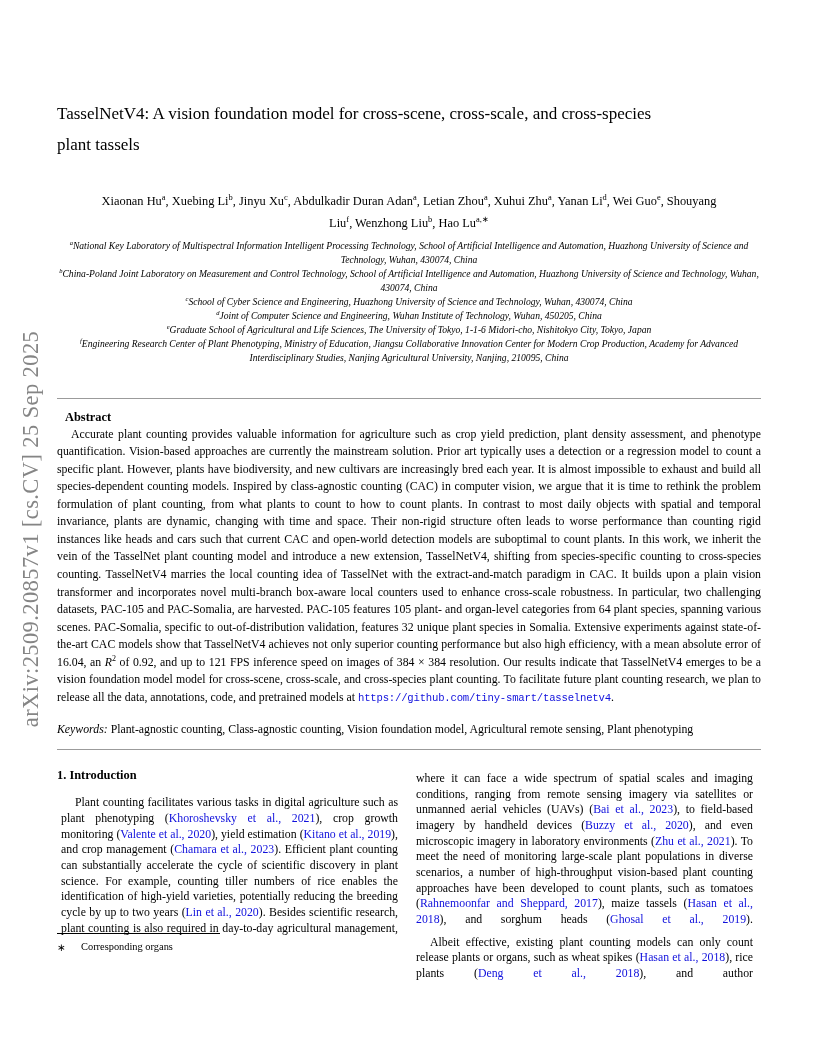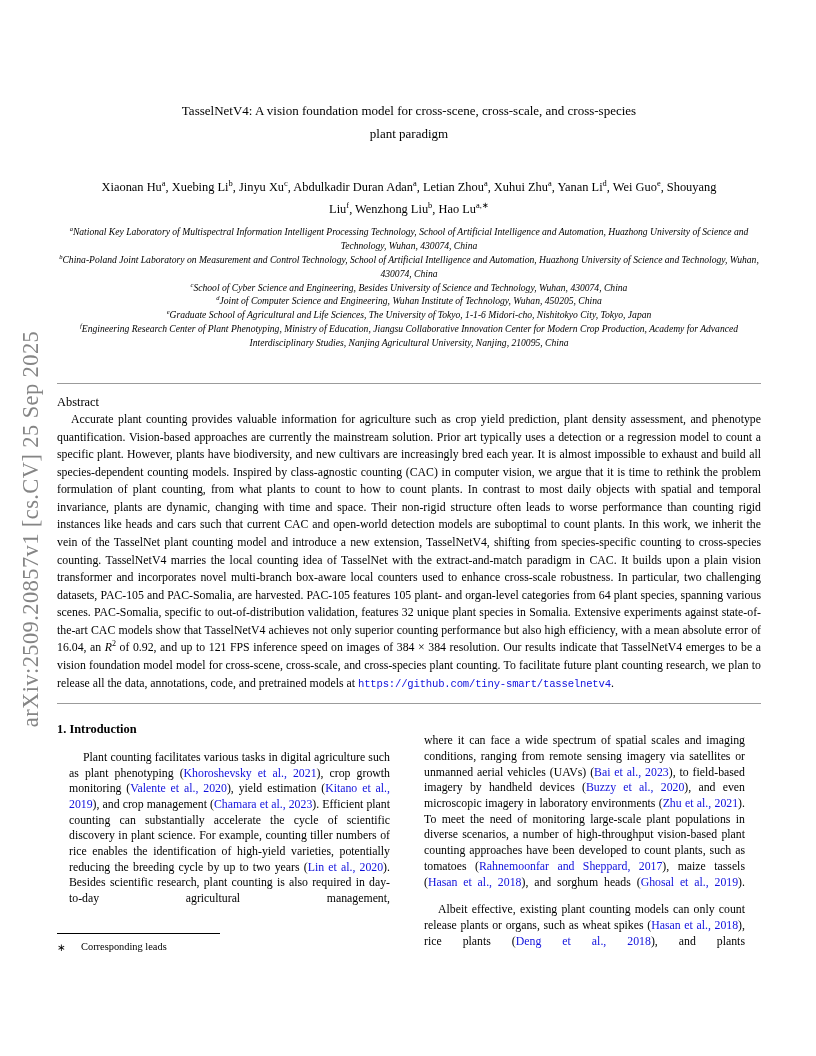--- a/index.html
+++ b/index.html
@@ -13,34 +13,34 @@
     position:relative;width:816px;height:1056px;background:#ffffff;overflow:hidden;
     font-family:"Liberation Serif",serif;color:var(--c-text);
   }
   .watermark{
     position:absolute;top:529px;left:31px;
     transform:translate(-50%,-50%) rotate(-90deg);
     white-space:nowrap;font-size:22.5px;color:var(--c-watermark);
     letter-spacing:0.4px;
   }
   .content{position:absolute;left:57px;top:0;width:704px;}
-  .title{margin:99px 0 0;font-size:13px;font-weight:normal;text-align:center;line-height:1.8;}
+  .title{margin:99px 0 0;font-size:17px;font-weight:normal;text-align:left;line-height:1.8;}
   .authors{margin-top:30px;font-size:12.4px;text-align:center;line-height:1.78;}
   .affiliations{margin-top:5px;font-style:italic;font-size:9.6px;text-align:center;line-height:1.45;}
   .affiliations div{margin:0;}
   .rule{border:none;border-top:1px solid var(--c-rule);margin:0;height:0;}
   .rule-top{margin-top:33px;}
-  .abstract-heading{margin:11px 0 0;font-size:12.4px;font-weight:normal;}
+  .abstract-heading{margin:11px 8px 0;font-size:12.4px;font-weight:bold;}
   .abstract-body{margin:1px 0 0;font-size:11.8px;line-height:1.49;text-align:justify;text-indent:14px;}
   .keywords{margin:14px 0 0;font-size:11.8px;line-height:1.45;text-align:left;}
   .rule-bottom{margin-top:11px;}
   .cols{margin-top:17px;display:flex;gap:10px;}
   .col{width:345px;font-size:11.8px;line-height:1.33;text-align:justify;}
   .col h2{font-size:12.4px;margin:0 0 12px;font-weight:bold;text-align:left;}
-  .col p{margin:12px;}
+  .col p{margin:4px;}
   .col p.indent{text-indent:14px;}
   .col p.stretch-last{text-align-last:justify;}
   .col p.para-gap{margin-top:7px;}
   .footnote{position:absolute;left:57px;top:933px;width:346px;font-size:10.4px;}
   .fn-rule{width:163px;border-top:1px solid #000;margin:0 0 7px;}
   .fn-line{display:flex;}
   .fn-marker{width:24px;display:inline-block;}
   sup.seg-sup{font-size:68%;line-height:0;}
   .seg-cite{color:var(--c-link);}
   .seg-link{color:var(--c-link);font-family:"Liberation Mono",monospace;font-size:0.90em;letter-spacing:-0.2px;}
@@ -48,55 +48,56 @@
 </style>
 </head>
 <body>
 
 <div class="page">
 
   <div class="watermark">arXiv:2509.20857v1  [cs.CV]  25 Sep 2025</div>
 
   <div class="content">
 
-    <h1 class="title"><span>TasselNetV4: A vision foundation model for cross-scene, cross-scale, and cross-species</span><br><span>plant paradigm</span></h1>
+    <h1 class="title"><span>TasselNetV4: A vision foundation model for cross-scene, cross-scale, and cross-species</span><br><span>plant tassels</span></h1>
 
     <div class="authors"><span><span>Xiaonan Hu</span><sup class="seg-sup">a</sup><span>, Xuebing Li</span><sup class="seg-sup">b</sup><span>, Jinyu Xu</span><sup class="seg-sup">c</sup><span>, Abdulkadir Duran Adan</span><sup class="seg-sup">a</sup><span>, Letian Zhou</span><sup class="seg-sup">a</sup><span>, Xuhui Zhu</span><sup class="seg-sup">a</sup><span>, Yanan Li</span><sup class="seg-sup">d</sup><span>, Wei Guo</span><sup class="seg-sup">e</sup><span>, Shouyang</span></span><br><span><span>Liu</span><sup class="seg-sup">f</sup><span>, Wenzhong Liu</span><sup class="seg-sup">b</sup><span>, Hao Lu</span><sup class="seg-sup">a,∗</sup></span></div>
 
     <div class="affiliations">
       <div><sup class="seg-sup">a</sup><span>National Key Laboratory of Multispectral Information Intelligent Processing Technology, School of Artificial Intelligence and Automation, Huazhong University of Science and Technology, Wuhan, 430074, China</span></div>
       <div><sup class="seg-sup">b</sup><span>China-Poland Joint Laboratory on Measurement and Control Technology, School of Artificial Intelligence and Automation, Huazhong University of Science and Technology, Wuhan, 430074, China</span></div>
-      <div><sup class="seg-sup">c</sup><span>School of Cyber Science and Engineering, Besides University of Science and Technology, Wuhan, 430074, China</span></div>
+      <div><sup class="seg-sup">c</sup><span>School of Cyber Science and Engineering, Huazhong University of Science and Technology, Wuhan, 430074, China</span></div>
       <div><sup class="seg-sup">d</sup><span>Joint of Computer Science and Engineering, Wuhan Institute of Technology, Wuhan, 450205, China</span></div>
       <div><sup class="seg-sup">e</sup><span>Graduate School of Agricultural and Life Sciences, The University of Tokyo, 1-1-6 Midori-cho, Nishitokyo City, Tokyo, Japan</span></div>
       <div><sup class="seg-sup">f</sup><span>Engineering Research Center of Plant Phenotyping, Ministry of Education, Jiangsu Collaborative Innovation Center for Modern Crop Production, Academy for Advanced Interdisciplinary Studies, Nanjing Agricultural University, Nanjing, 210095, China</span></div>
     </div>
 
     <hr class="rule rule-top">
 
     <h3 class="abstract-heading">Abstract</h3>
     <p class="abstract-body"><span>Accurate plant counting provides valuable information for agriculture such as crop yield prediction, plant density assessment, and phenotype quantification. Vision-based approaches are currently the mainstream solution. Prior art typically uses a detection or a regression model to count a specific plant. However, plants have biodiversity, and new cultivars are increasingly bred each year. It is almost impossible to exhaust and build all species-dependent counting models. Inspired by class-agnostic counting (CAC) in computer vision, we argue that it is time to rethink the problem formulation of plant counting, from what plants to count to how to count plants. In contrast to most daily objects with spatial and temporal invariance, plants are dynamic, changing with time and space. Their non-rigid structure often leads to worse performance than counting rigid instances like heads and cars such that current CAC and open-world detection models are suboptimal to count plants. In this work, we inherit the vein of the TasselNet plant counting model and introduce a new extension, TasselNetV4, shifting from species-specific counting to cross-species counting. TasselNetV4 marries the local counting idea of TasselNet with the extract-and-match paradigm in CAC. It builds upon a plain vision transformer and incorporates novel multi-branch box-aware local counters used to enhance cross-scale robustness. In particular, two challenging datasets, PAC-105 and PAC-Somalia, are harvested. PAC-105 features 105 plant- and organ-level categories from 64 plant species, spanning various scenes. PAC-Somalia, specific to out-of-distribution validation, features 32 unique plant species in Somalia. Extensive experiments against state-of-the-art CAC models show that TasselNetV4 achieves not only superior counting performance but also high efficiency, with a mean absolute error of 16.04, an </span><span class="seg-i">R</span><sup class="seg-sup">2</sup><span> of 0.92, and up to 121 FPS inference speed on images of 384 × 384 resolution. Our results indicate that TasselNetV4 emerges to be a vision foundation model model for cross-scene, cross-scale, and cross-species plant counting. To facilitate future plant counting research, we plan to release all the data, annotations, code, and pretrained models at </span><span class="seg-link">https://github.com/tiny-smart/tasselnetv4</span><span>.</span></p>
 
+    <p class="keywords"><span class="seg-i">Keywords:  </span><span>Plant-agnostic counting, Class-agnostic counting, Vision foundation model, Agricultural remote sensing, Plant phenotyping</span></p>
 
     <hr class="rule rule-bottom">
 
     <div class="cols">
       <div class="col">
         <h2>1. Introduction</h2>
         <p class="indent stretch-last"><span>Plant counting facilitates various tasks in digital agriculture such as plant phenotyping (</span><span class="seg-cite">Khoroshevsky et al., 2021</span><span>), crop growth monitoring (</span><span class="seg-cite">Valente et al., 2020</span><span>), yield estimation (</span><span class="seg-cite">Kitano et al., 2019</span><span>), and crop management (</span><span class="seg-cite">Chamara et al., 2023</span><span>). Efficient plant counting can substantially accelerate the cycle of scientific discovery in plant science. For example, counting tiller numbers of rice enables the identification of high-yield varieties, potentially reducing the breeding cycle by up to two years (</span><span class="seg-cite">Lin et al., 2020</span><span>). Besides scientific research, plant counting is also required in day-to-day agricultural management,</span></p>
       </div>
       <div class="col">
         <p class="stretch-last"><span>where it can face a wide spectrum of spatial scales and imaging conditions, ranging from remote sensing imagery via satellites or unmanned aerial vehicles (UAVs) (</span><span class="seg-cite">Bai et al., 2023</span><span>), to field-based imagery by handheld devices (</span><span class="seg-cite">Buzzy et al., 2020</span><span>), and even microscopic imagery in laboratory environments (</span><span class="seg-cite">Zhu et al., 2021</span><span>). To meet the need of monitoring large-scale plant populations in diverse scenarios, a number of high-throughput vision-based plant counting approaches have been developed to count plants, such as tomatoes (</span><span class="seg-cite">Rahnemoonfar and Sheppard, 2017</span><span>), maize tassels (</span><span class="seg-cite">Hasan et al., 2018</span><span>), and sorghum heads (</span><span class="seg-cite">Ghosal et al., 2019</span><span>).</span></p>
-        <p class="indent stretch-last para-gap"><span>Albeit effective, existing plant counting models can only count release plants or organs, such as wheat spikes (</span><span class="seg-cite">Hasan et al., 2018</span><span>), rice plants (</span><span class="seg-cite">Deng et al., 2018</span><span>), and plants</span></p>
+        <p class="indent stretch-last para-gap"><span>Albeit effective, existing plant counting models can only count release plants or organs, such as wheat spikes (</span><span class="seg-cite">Hasan et al., 2018</span><span>), rice plants (</span><span class="seg-cite">Deng et al., 2018</span><span>), and author</span></p>
       </div>
     </div>
 
   </div>
 
   <div class="footnote">
     <div class="fn-rule"></div>
     <div class="fn-line">
       <span class="fn-marker">∗</span>
-      <span>Corresponding leads</span>
+      <span>Corresponding organs</span>
     </div>
   </div>
 
 </div>
 
 </body></html>

